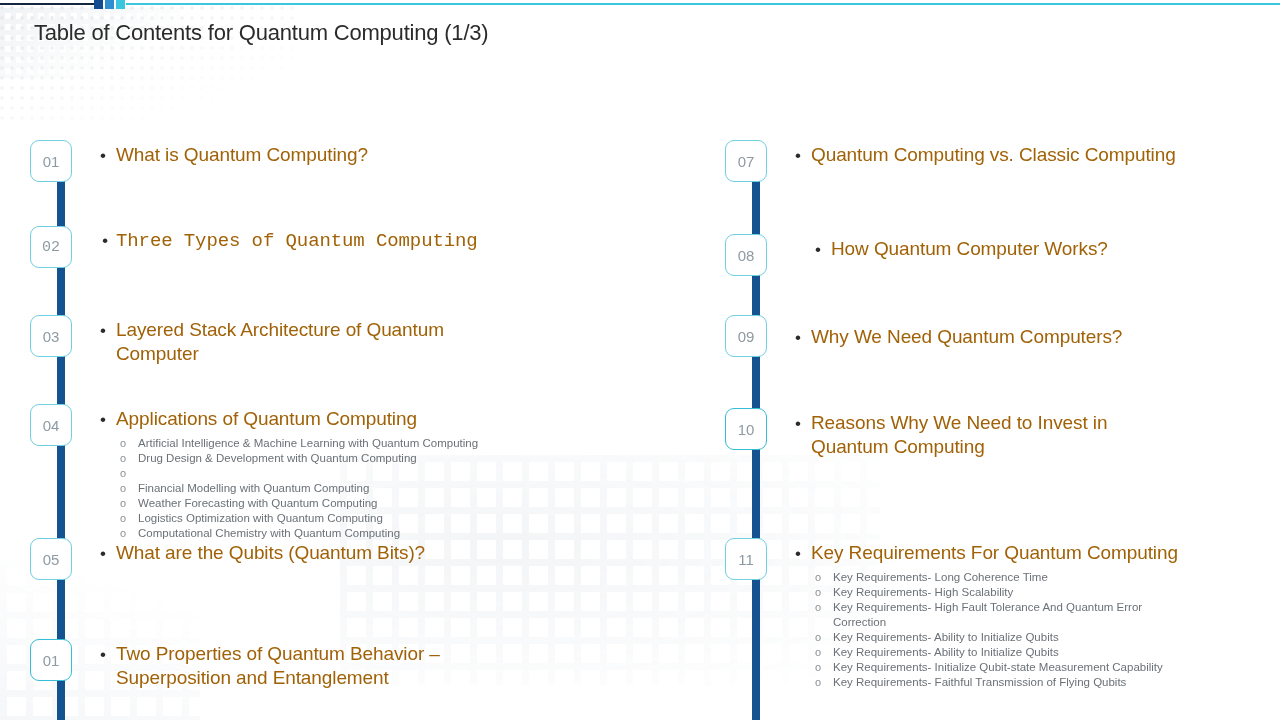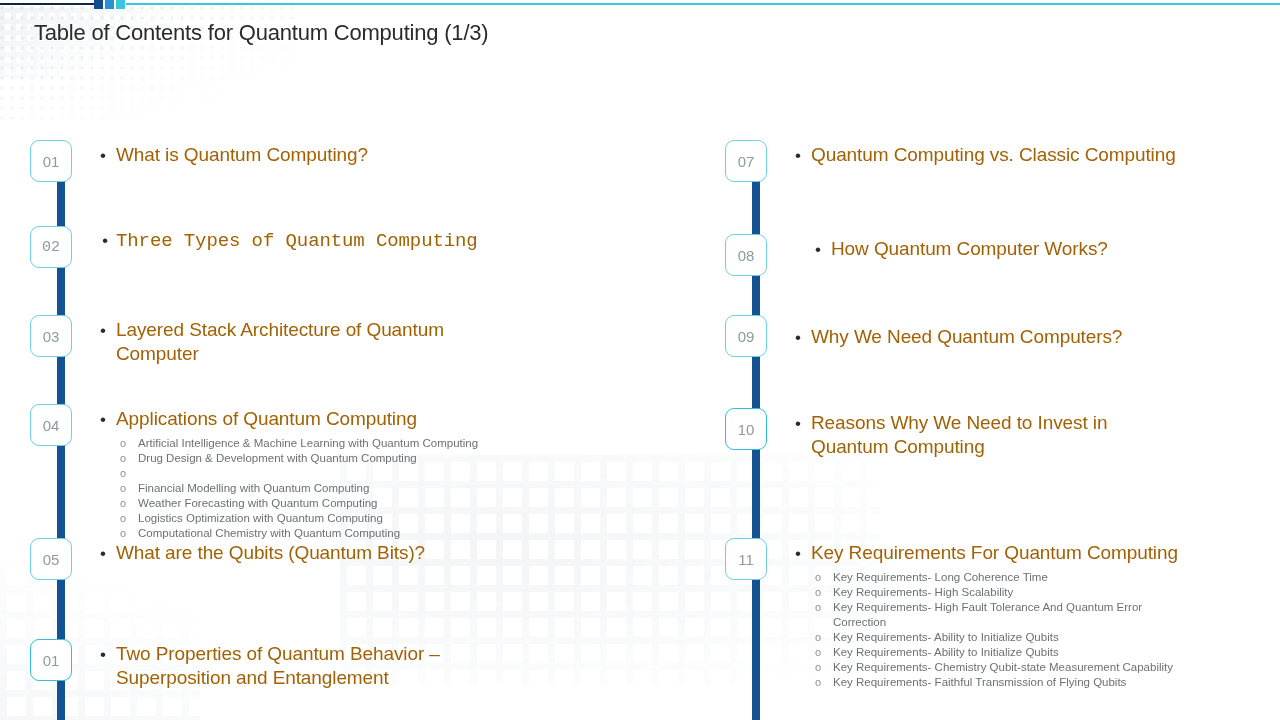--- a/index.html
+++ b/index.html
@@ -382,21 +382,21 @@
             <li>
               <span class="sub-bullet">o</span>
               <span class="sub-text">Key Requirements- Ability to Initialize Qubits</span>
             </li>
             <li>
               <span class="sub-bullet">o</span>
               <span class="sub-text">Key Requirements- Ability to Initialize Qubits</span>
             </li>
             <li>
               <span class="sub-bullet">o</span>
-              <span class="sub-text">Key Requirements- Chemistry Qubit-state Measurement Capability</span>
+              <span class="sub-text">Key Requirements- Initialize Qubit-state Measurement Capability</span>
             </li>
             <li>
               <span class="sub-bullet">o</span>
               <span class="sub-text">Key Requirements- Faithful Transmission of Flying Qubits</span>
             </li>
           </ul>
         </div>
       </div>
     </div>
 </div>

